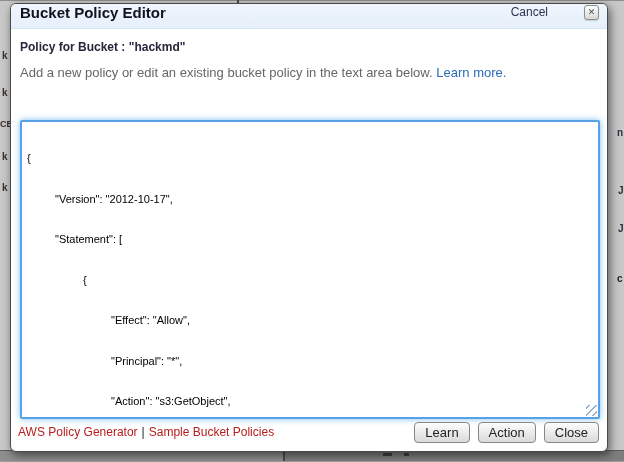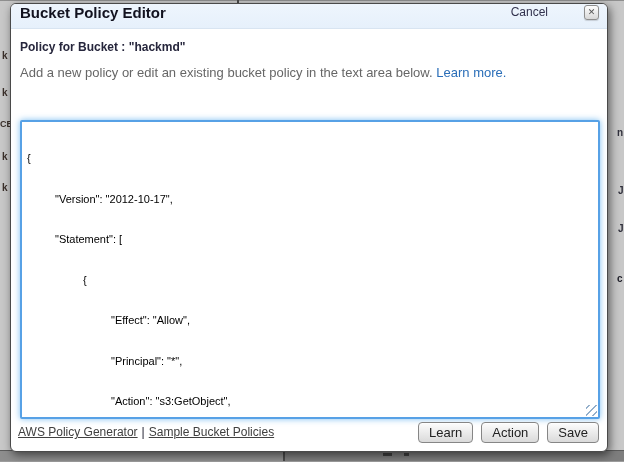--- a/index.html
+++ b/index.html
@@ -52,21 +52,21 @@
             padding:3px 5px; font-size:11px; line-height:13.5px; color:#000;
             white-space:pre; tab-size:28px; -moz-tab-size:8; overflow:hidden; cursor:text; }
   .code-line { white-space:pre; }
   .resize-handle { position:absolute; right:1px; bottom:1px; width:11px; height:11px;
                    background:repeating-linear-gradient(135deg, transparent 0 2px, #93afcb 2px 3px, transparent 3px 5px);
                    cursor:nwse-resize; }
 
   .modal-footer { position:absolute; left:0; bottom:0; width:100%; height:34px;
                   display:flex; align-items:center; justify-content:space-between; padding:0 8px 4px 7px; }
   .footer-links { font-size:12px; color:#1d1d2e; }
-  .footer-links a { color:#404040; text-decoration:underline; cursor:pointer; }
+  .footer-links a { color:#b91c1c; cursor:pointer; }
   .footer-links .sep { text-decoration:none; margin:0 4px; }
   .footer-buttons { display:flex; }
   .footer-buttons button { margin-left:8px; height:21px; padding:0 10px; font-size:13px; color:#222;
                            font-family:"Liberation Sans", sans-serif;
                            background:linear-gradient(#fdfdfd,#dadada); border:1px solid #868686;
                            border-radius:4px; cursor:pointer; box-shadow:inset 0 1px 0 rgba(255,255,255,0.7); }
 </style>
 </head>
 <body>
 
@@ -126,18 +126,18 @@
       </div>
     </div>
 
     <div class="modal-footer">
       <div class="footer-links">
         <a>AWS Policy Generator</a><span class="sep">|</span><a>Sample Bucket Policies</a>
       </div>
       <div class="footer-buttons">
         <button>Learn</button>
         <button>Action</button>
-        <button>Save</button>
+        <button>Close</button>
       </div>
     </div>
 
   </div>
 </div>
 
 </body></html>

